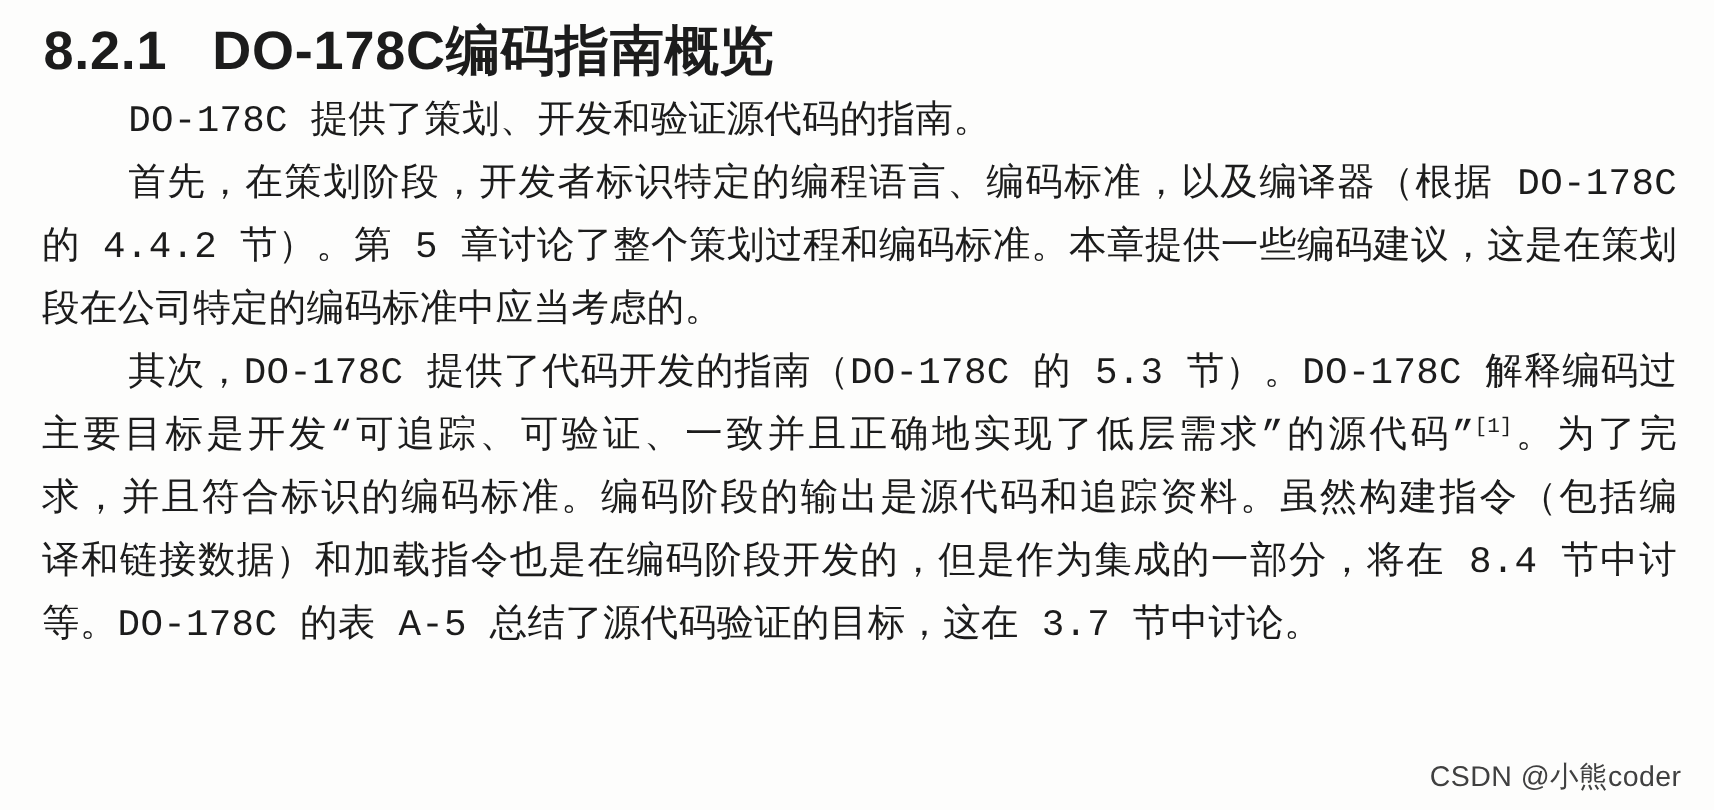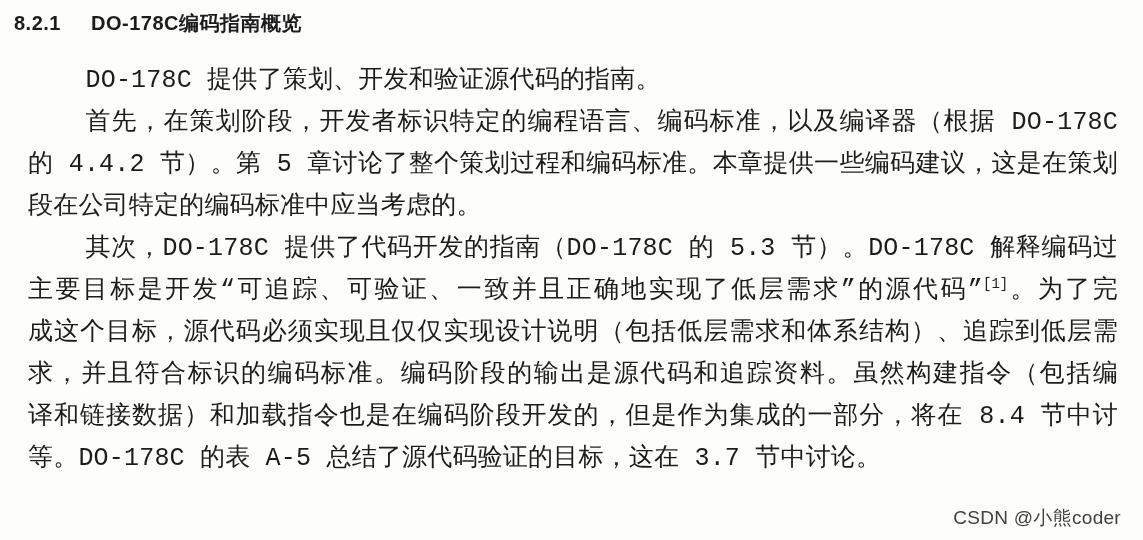--- a/index.html
+++ b/index.html
@@ -11,25 +11,25 @@
   .page {
     position: relative;
     width: 1143px;
     height: 540px;
     background: #fdfdfc;
     color: #1c1c1c;
     overflow: hidden;
   }
   .heading {
     position: absolute;
-    left: 14px;
+    left: 29px;
     top: 10px;
     margin: 0;
     font-family: "Liberation Sans", "DejaVu Sans", sans-serif;
-    font-size: 20px;
+    font-size: 36px;
     font-weight: 700;
     letter-spacing: 0.5px;
     white-space: nowrap;
   }
   .sec-num {
     margin-right: 30px;
   }
   .body-text {
     position: absolute;
     left: 28px;
@@ -78,21 +78,20 @@
 
   <h1 class="heading"><span class="sec-num">8.2.1</span><span class="sec-title">DO-178C编码指南概览</span></h1>
 
   <div class="body-text">
     <div class="line last indent">DO-178C 提供了策划、开发和验证源代码的指南。</div>
     <div class="line full indent">首先，在策划阶段，开发者标识特定的编程语言、编码标准，以及编译器（根据 DO-178C</div>
     <div class="line full">的 4.4.2 节）。第 5 章讨论了整个策划过程和编码标准。本章提供一些编码建议，这是在策划阶</div>
     <div class="line last">段在公司特定的编码标准中应当考虑的。</div>
     <div class="line full indent">其次，DO-178C 提供了代码开发的指南（DO-178C 的 5.3 节）。DO-178C 解释编码过程的</div>
     <div class="line full"><span>主要目标是开发“可追踪、可验证、一致并且正确地实现了低层需求”的源代码”</span><sup class="footref">[1]</sup><span>。为了完</span></div>
-    <div class="line full">成这个目标，源代码必须实现且仅仅实现设计说明（包括低层需求和体系结构）、追踪到低层需</div>
     <div class="line full">求，并且符合标识的编码标准。编码阶段的输出是源代码和追踪资料。虽然构建指令（包括编</div>
     <div class="line full">译和链接数据）和加载指令也是在编码阶段开发的，但是作为集成的一部分，将在 8.4 节中讨论。</div>
     <div class="line last">等。DO-178C 的表 A-5 总结了源代码验证的目标，这在 3.7 节中讨论。</div>
   </div>
 
   <div class="watermark">CSDN @小熊coder</div>
 
 </div>
 
 </body></html>

